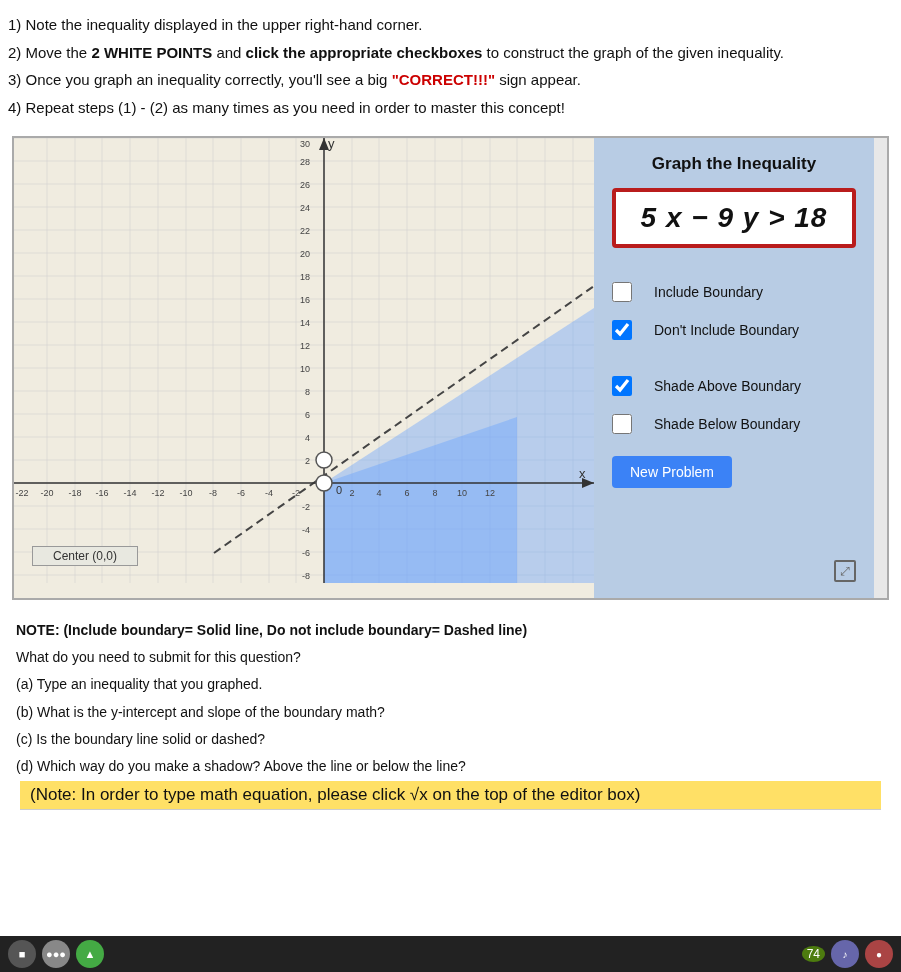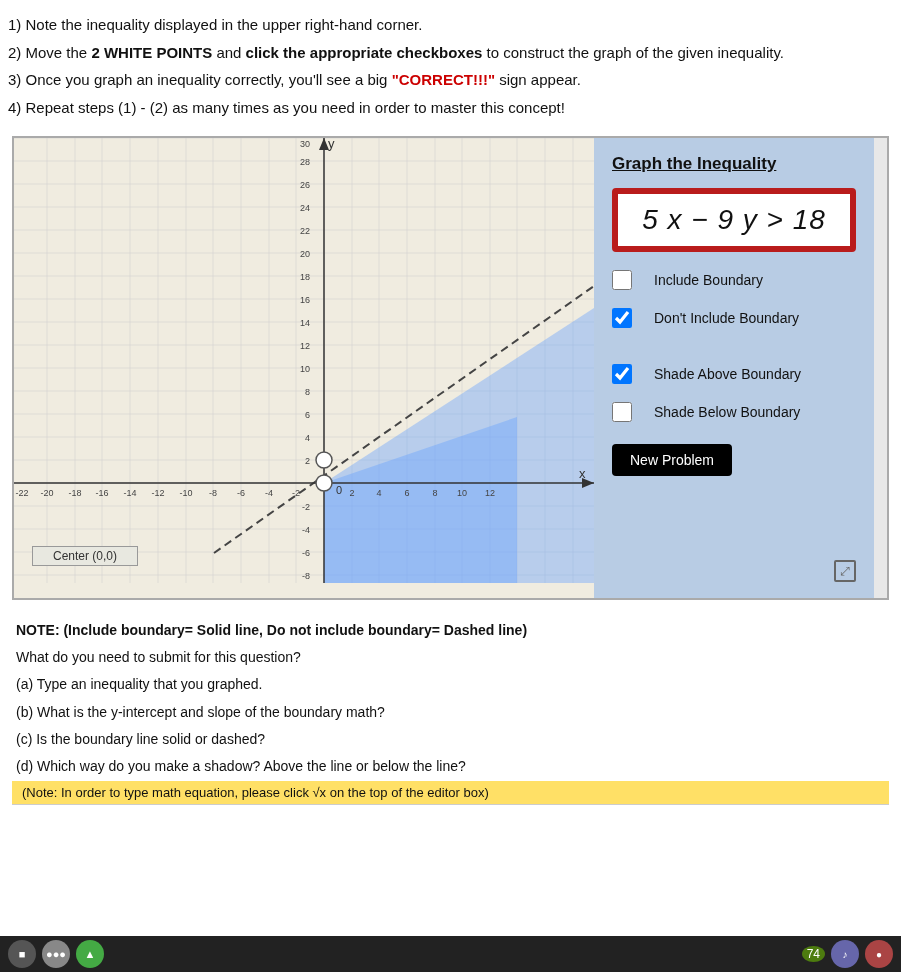--- a/index.html
+++ b/index.html
@@ -52,52 +52,52 @@
       width: 280px;
       background: #b8cce4;
       padding: 16px 18px;
       display: flex;
       flex-direction: column;
       gap: 10px;
     }
     .panel-title {
       font-weight: bold;
       font-size: 17px;
+      text-align: center;
       margin-bottom: 4px;
-      text-decoration: underline;
     }
     .inequality-box {
       background: #fff;
-      border: 6px solid #b91c1c;
+      border: 4px solid #b91c1c;
       border-radius: 4px;
       padding: 10px 12px;
       text-align: center;
       font-size: 28px;
       font-style: italic;
-      font-weight: normal;
+      font-weight: bold;
       letter-spacing: 1px;
-      margin-bottom: 4px;
+      margin-bottom: 20px;
     }
     .checkbox-row {
       display: flex;
       align-items: center;
       gap: 22px;
       margin: 4px 0;
     }
     .checkbox-row input[type=checkbox] {
       width: 20px;
       height: 20px;
       cursor: pointer;
       flex-shrink: 0;
     }
     .checkbox-label {
       font-size: 14px;
     }
     .new-problem-btn {
-      background: #000000;
+      background: #3b82f6;
       color: #fff;
       border: none;
       border-radius: 4px;
       padding: 8px 18px;
       font-size: 14px;
       cursor: pointer;
       margin-top: 8px;
       align-self: flex-start;
     }
     .expand-icon {
@@ -115,24 +115,24 @@
       color: #fff;
       font-size: 11px;
     }
     .notes-section {
       padding: 10px 16px 0 16px;
       font-size: 14px;
       line-height: 1.8;
     }
     .notes-section p { margin-bottom: 2px; }
     .bottom-note {
-      margin: 0 12px;
+      margin: 0 20px;
       background: #ffe066;
       padding: 4px 10px;
-      font-size: 13px;
+      font-size: 17px;
       border-bottom: 1px solid #ccc;
     }
     .taskbar {
       position: fixed;
       bottom: 0;
       width: 901px;
       height: 36px;
       background: #222;
       display: flex;
       align-items: center;

